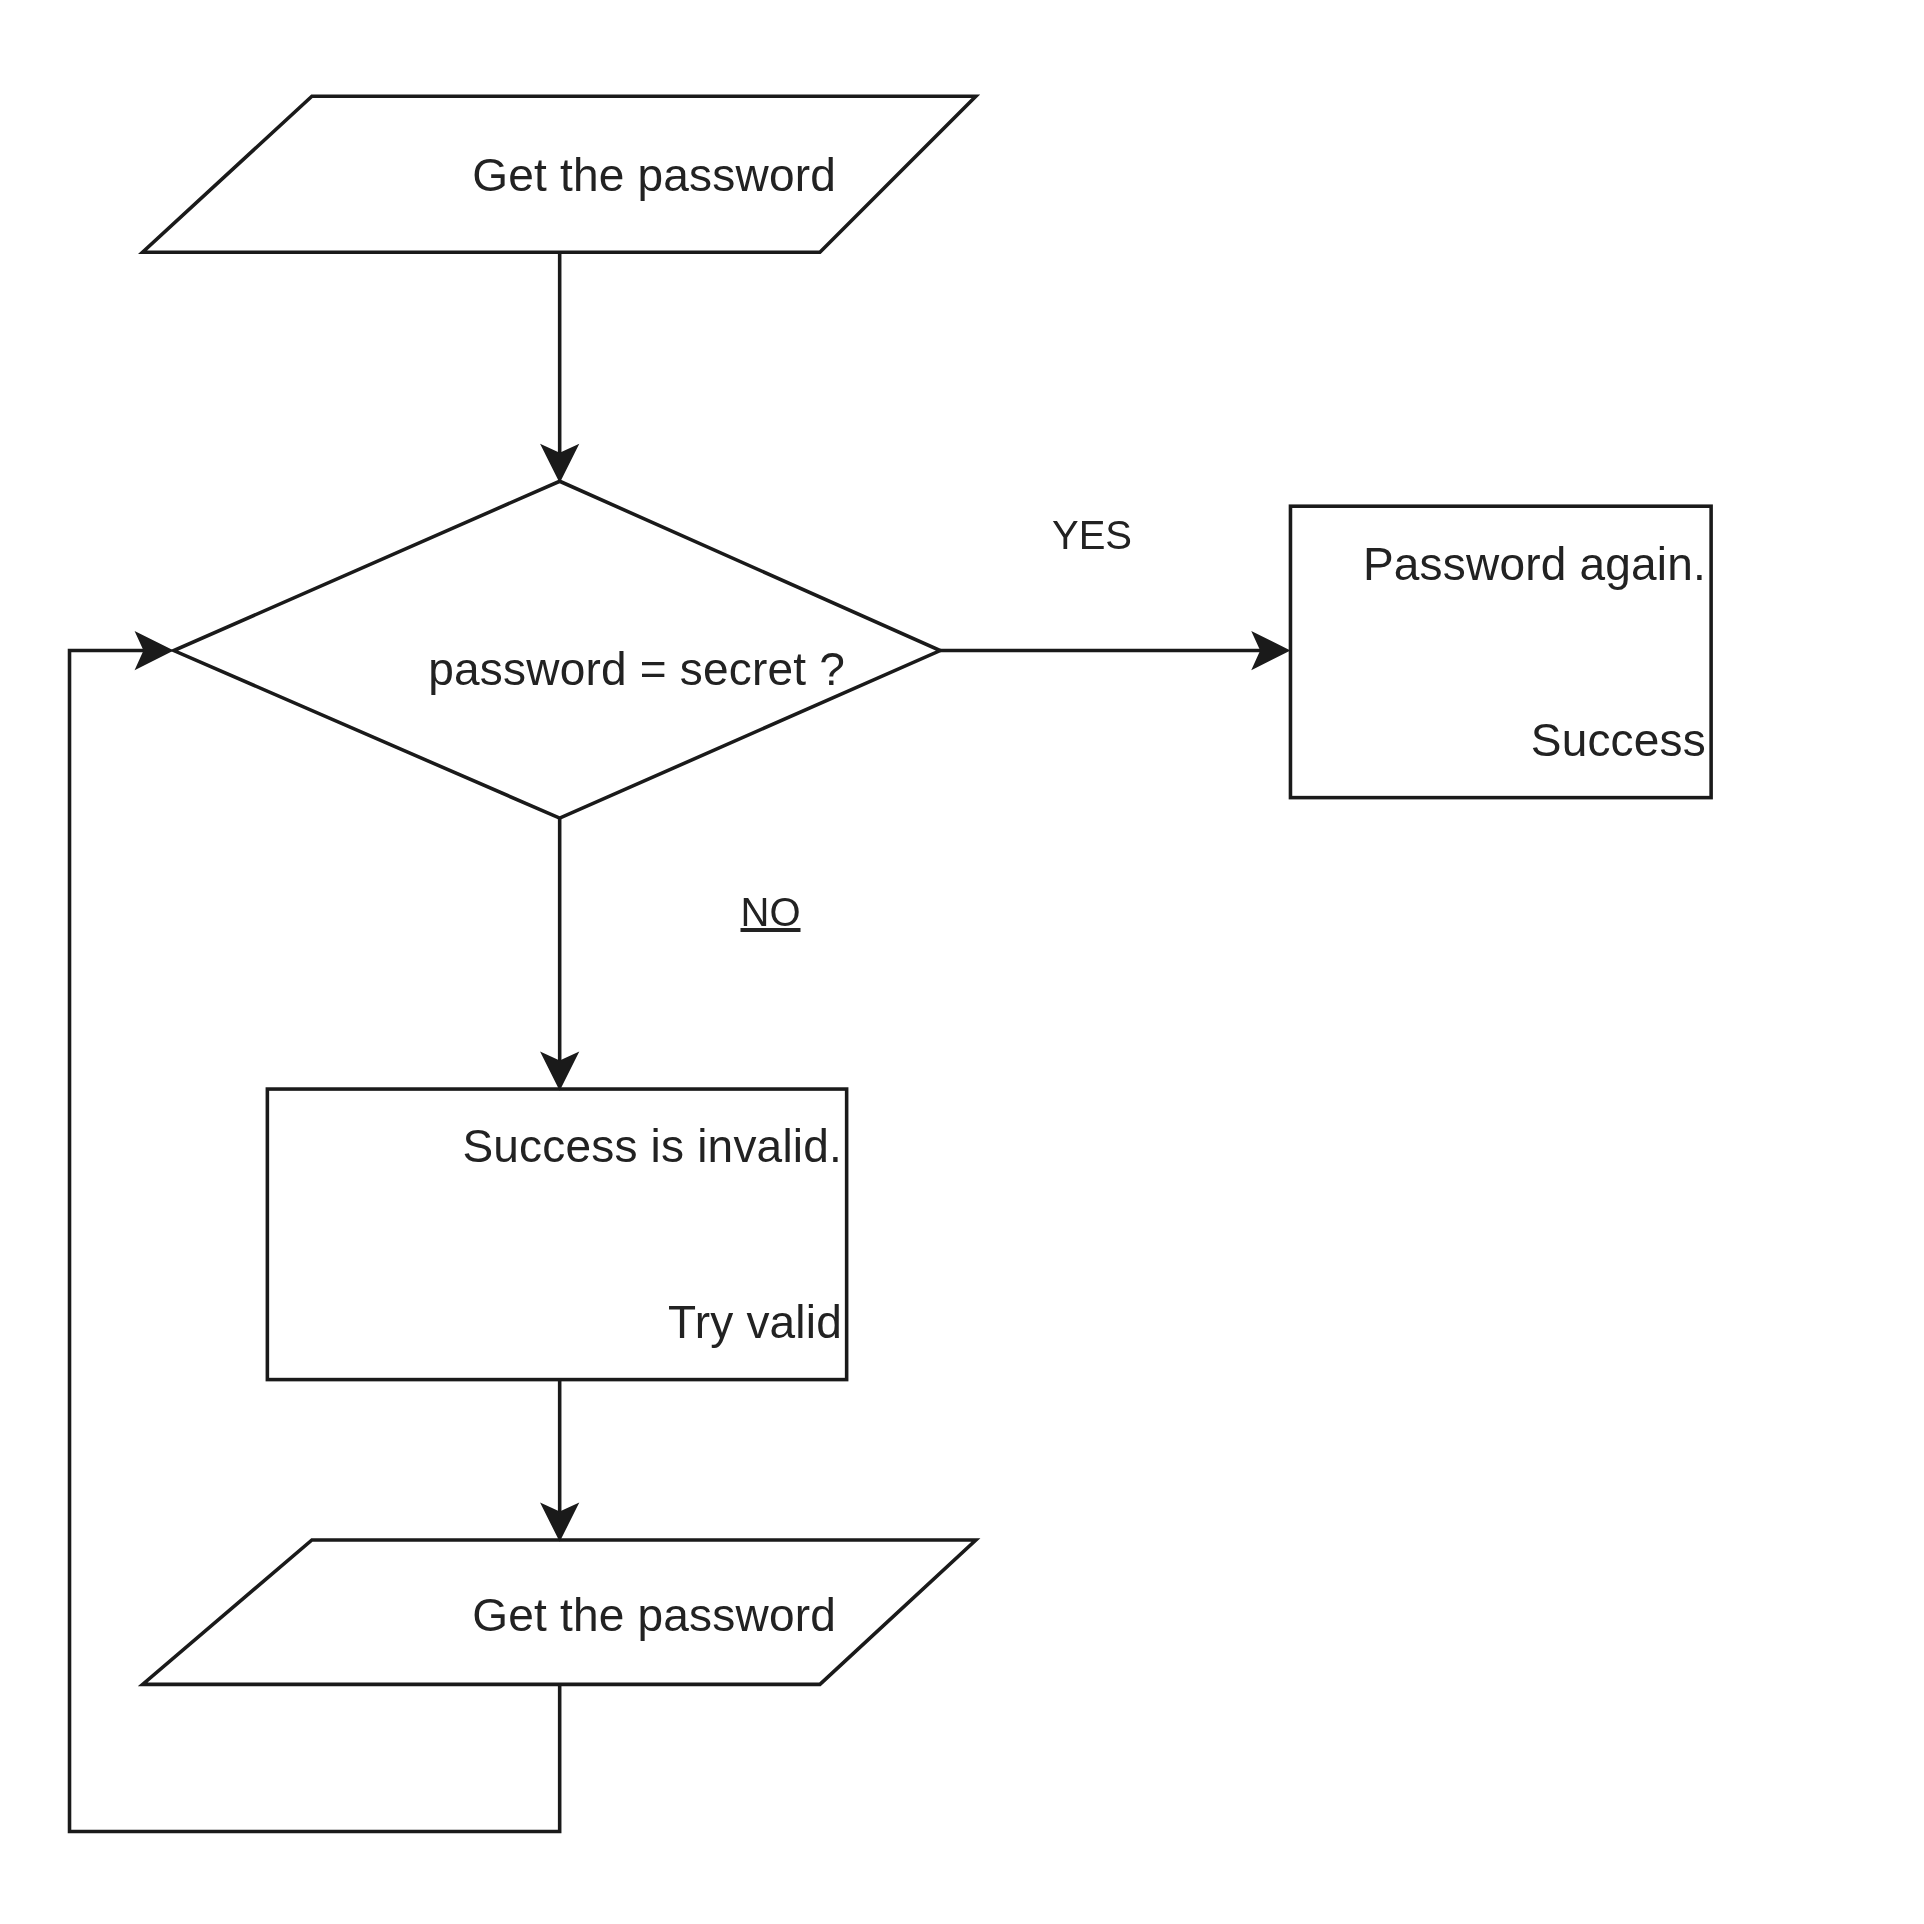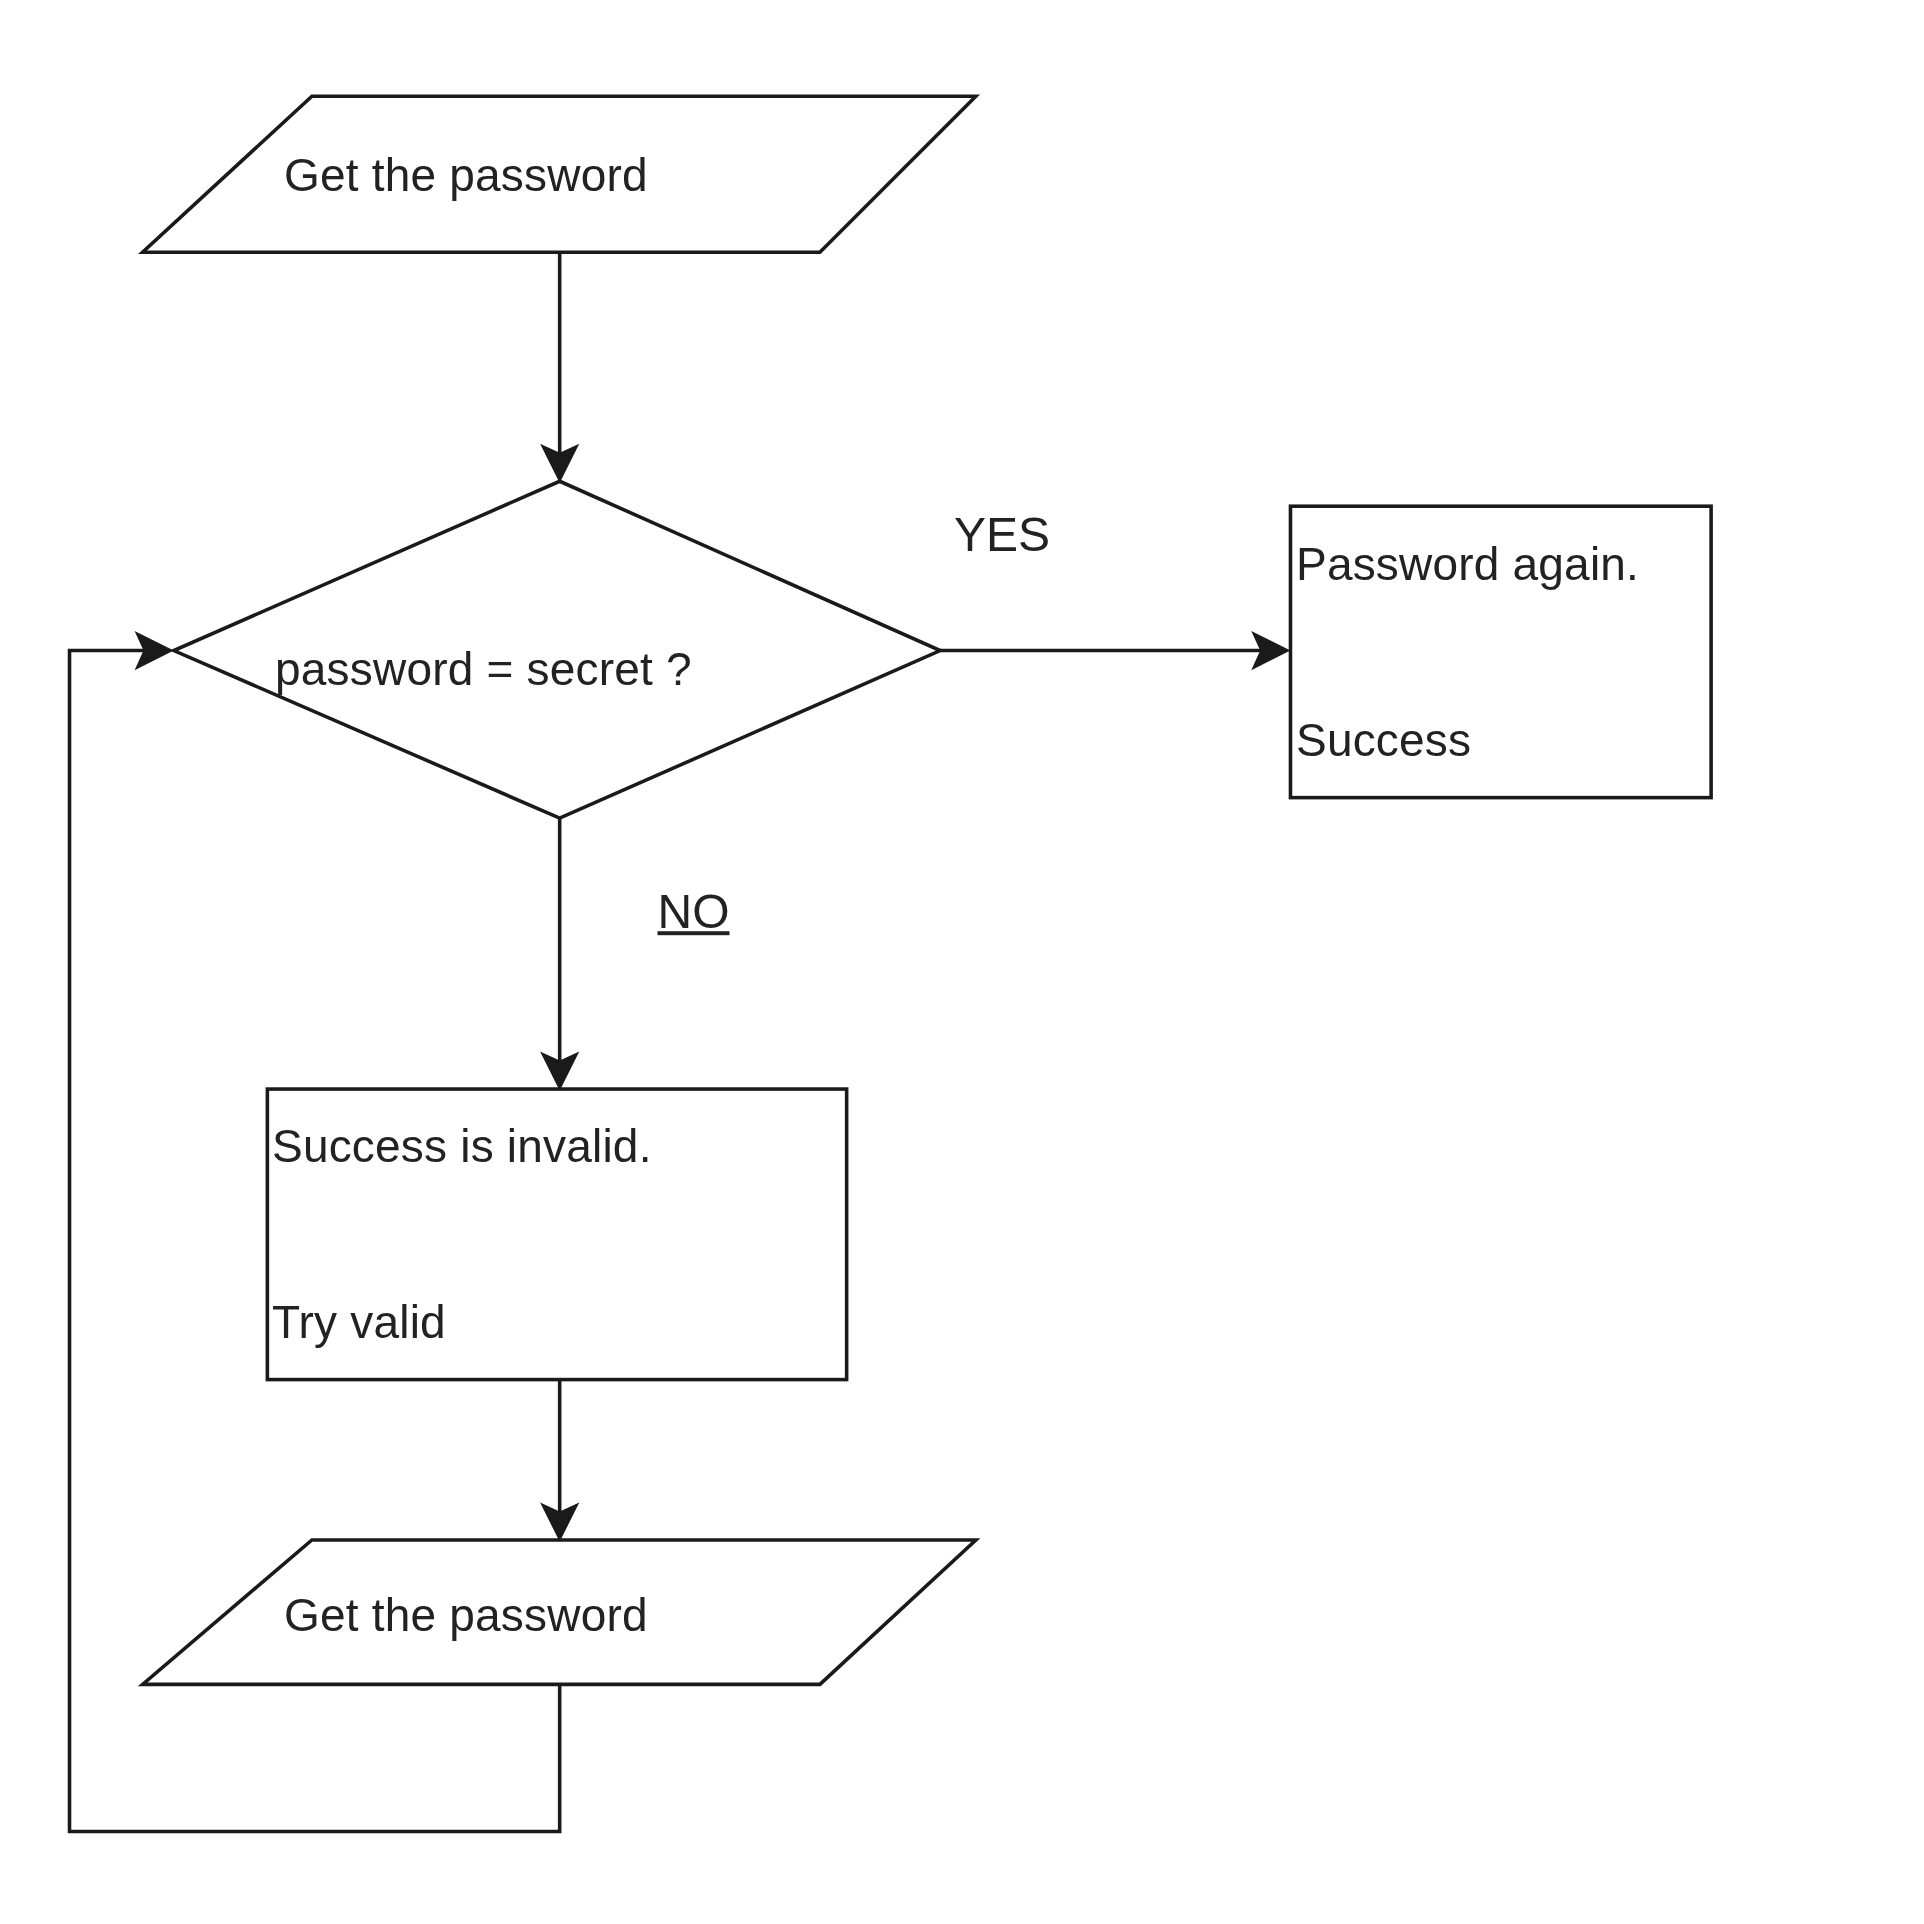--- a/index.html
+++ b/index.html
@@ -34,34 +34,34 @@
     stroke: #1a1a1a;
     stroke-width: 4;
     stroke-linecap: butt;
   }
   .arrow-head {
     fill: #1a1a1a;
     stroke: none;
   }
   .node-text {
     position: absolute;
-    text-align: left;
+    text-align: right;
     color: #222222;
     font-size: 46px;
     line-height: 1.28;
     letter-spacing: 0.2px;
     white-space: pre;
     pointer-events: none;
     transform: translate(-50%, -50%);
   }
   .edge-label {
     position: absolute;
-    text-align: left;
+    text-align: right;
     color: #222222;
-    font-size: 48px;
+    font-size: 40px;
     line-height: 1.2;
     white-space: pre;
     transform: translate(-50%, -50%);
   }
 </style>
 </head>
 <body>
 
 <div id="canvas">
 

